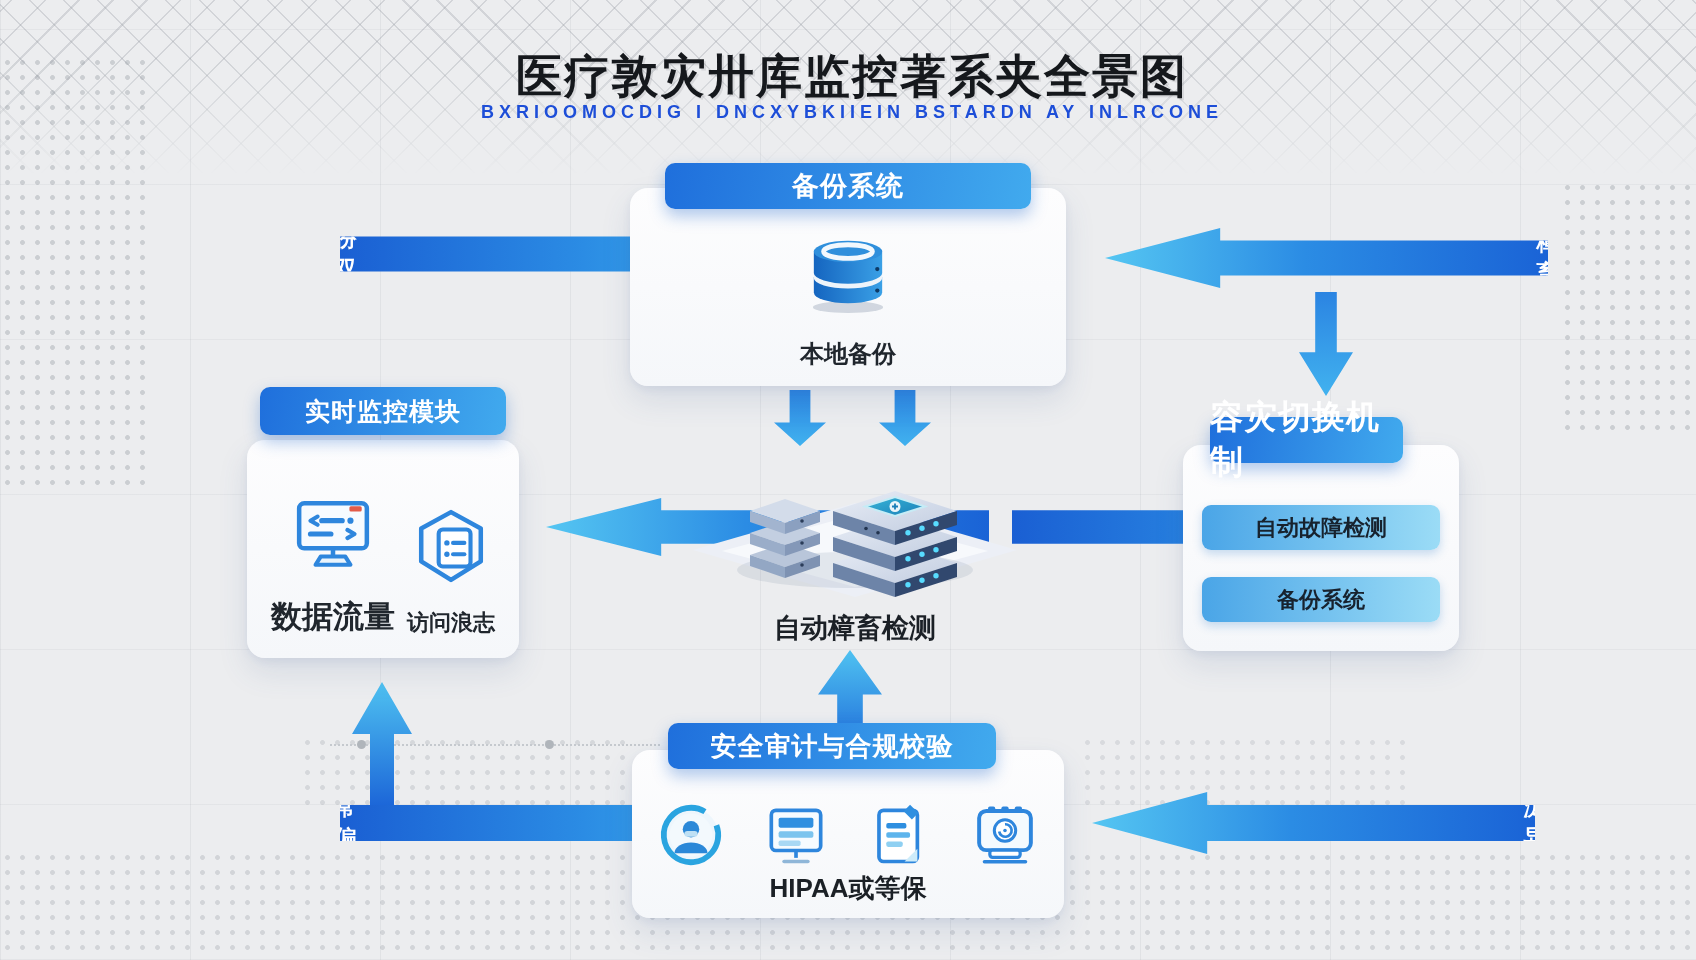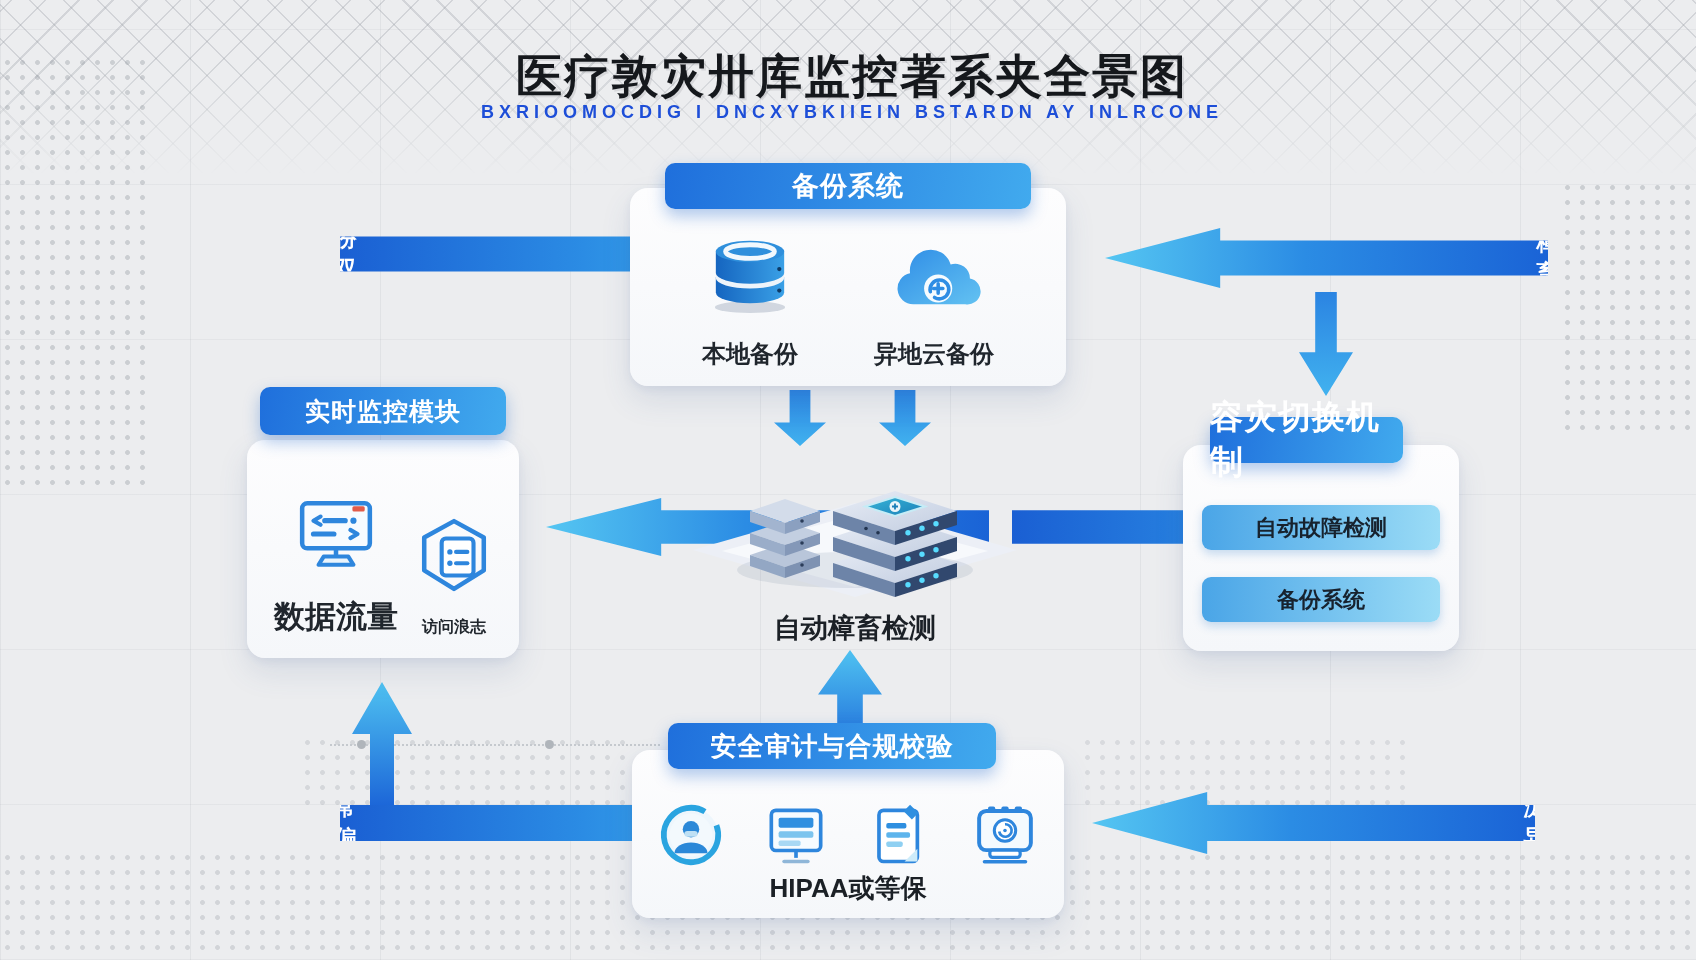--- a/index.html
+++ b/index.html
@@ -90,35 +90,20 @@
           <ellipse cx="45" cy="77" rx="36" ry="6" fill="rgba(90,110,140,.25)"></ellipse>
           <path d="M10 46 v16 a35 11 0 0 0 70 0 V46 Z" fill="url(#dbg)"></path>
           <path d="M10 40 a35 11 0 0 0 70 0 v7 a35 11 0 0 1 -70 0 z" fill="#eef4fa"></path>
           <path d="M10 20 v22 a35 11 0 0 0 70 0 V20 Z" fill="url(#dbg)"></path>
           <ellipse cx="45" cy="20" rx="35" ry="11" fill="#2f8fdc"></ellipse>
           <ellipse cx="45" cy="20" rx="25" ry="7" fill="none" stroke="#f2f8fd" stroke-width="5"></ellipse>
           <circle cx="75" cy="38" r="2.2" fill="#0d3a66"></circle>
           <circle cx="75" cy="60" r="2.2" fill="#0d3a66"></circle>
         </svg>
         <div class="ilabel">本地备份</div>
-      </div>
-      <div class="itemcol">
-        <svg width="100" height="78" viewBox="0 0 96 72">
-          <defs>
-            <linearGradient id="clg" x1="0" y1="0" x2="1" y2="1">
-              <stop offset="0" stop-color="#2f8de6"></stop>
-                <stop offset="1" stop-color="#63c2f2"></stop>
-            </linearGradient>
-          </defs>
-          <path d="M28 64 a15 15 0 0 1 -3 -29.7 A20 20 0 0 1 64 26 a14 14 0 0 1 18.5 13.4 A12.5 12.5 0 0 1 78 64 Z" fill="url(#clg)"></path>
-          <circle cx="52" cy="49" r="13.5" fill="#ffffff" opacity=".95"></circle>
-          <path d="M44.5 52 a9 9 0 1 1 4 5.5" fill="none" stroke="#2f8de4" stroke-width="3.4" stroke-linecap="round"></path>
-          <path d="M52 44.5 v9 M47.5 49 h9" stroke="#2f8de4" stroke-width="3.4" stroke-linecap="round"></path>
-        </svg>
-        <div class="ilabel">异地云备份</div>
       </div>
     </div>
   </div>
 
   <div class="arrow ar" style="left:340px;top:224px;width:262px;height:60px">
     <svg width="28" height="28" viewBox="0 0 28 28">
       <circle cx="14" cy="14" r="10.5" fill="none" stroke="#fff" stroke-width="2.4"></circle>
       <path d="M8.5 13 a6 6 0 0 1 10 -3.5 M19.5 15 a6 6 0 0 1 -10 3.5" fill="none" stroke="#fff" stroke-width="2.2" stroke-linecap="round"></path>
     </svg>
     <span>备份双锲</span>
@@ -150,21 +135,21 @@
       </div>
       <div class="itemcol">
         <svg width="76" height="76" viewBox="0 0 74 74">
           <polygon points="37,4 66,20 66,52 37,70 8,52 8,20" fill="none" stroke="#2e86dd" stroke-width="4.4" stroke-linejoin="round"></polygon>
           <rect x="25" y="21" width="31" height="36" rx="4" fill="#fff" stroke="#2e86dd" stroke-width="4"></rect>
           <circle cx="33" cy="34" r="2.6" fill="#2e86dd"></circle>
           <path d="M39 34 h11" stroke="#2e86dd" stroke-width="4" stroke-linecap="round"></path>
           <circle cx="33" cy="45" r="2.6" fill="#2e86dd"></circle>
           <path d="M39 45 h11" stroke="#2e86dd" stroke-width="4" stroke-linecap="round"></path>
         </svg>
-        <div class="ilabel" style="font-size:16px">访问浪志</div>
+        <div class="ilabel" style="font-size:22px">访问浪志</div>
       </div>
     </div>
   </div>
 
   <div class="arrow al" style="left:546px;top:498px;width:136px;height:58px"></div>
   <div class="arrow ar" style="left:1012px;top:498px;width:146px;height:58px"></div>
 
   <svg viewBox="0 0 330 215" style="position:absolute;left:690px;top:405px;width:330px;height:215px;z-index:2">
     <defs>
       <linearGradient id="gTop" x1="0" y1="0" x2="1" y2="1">

